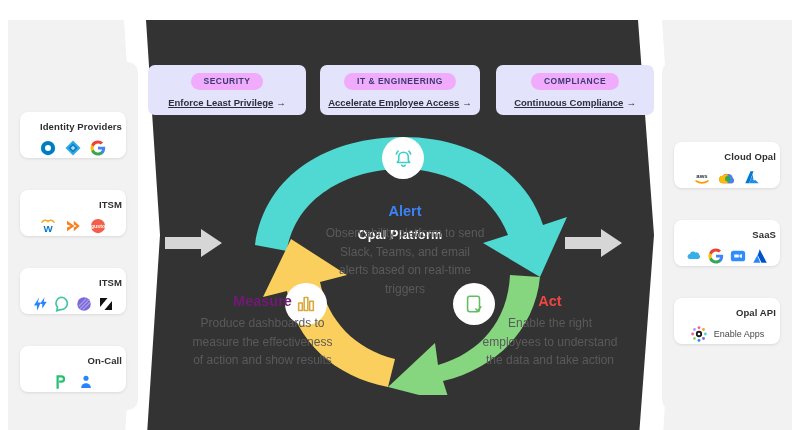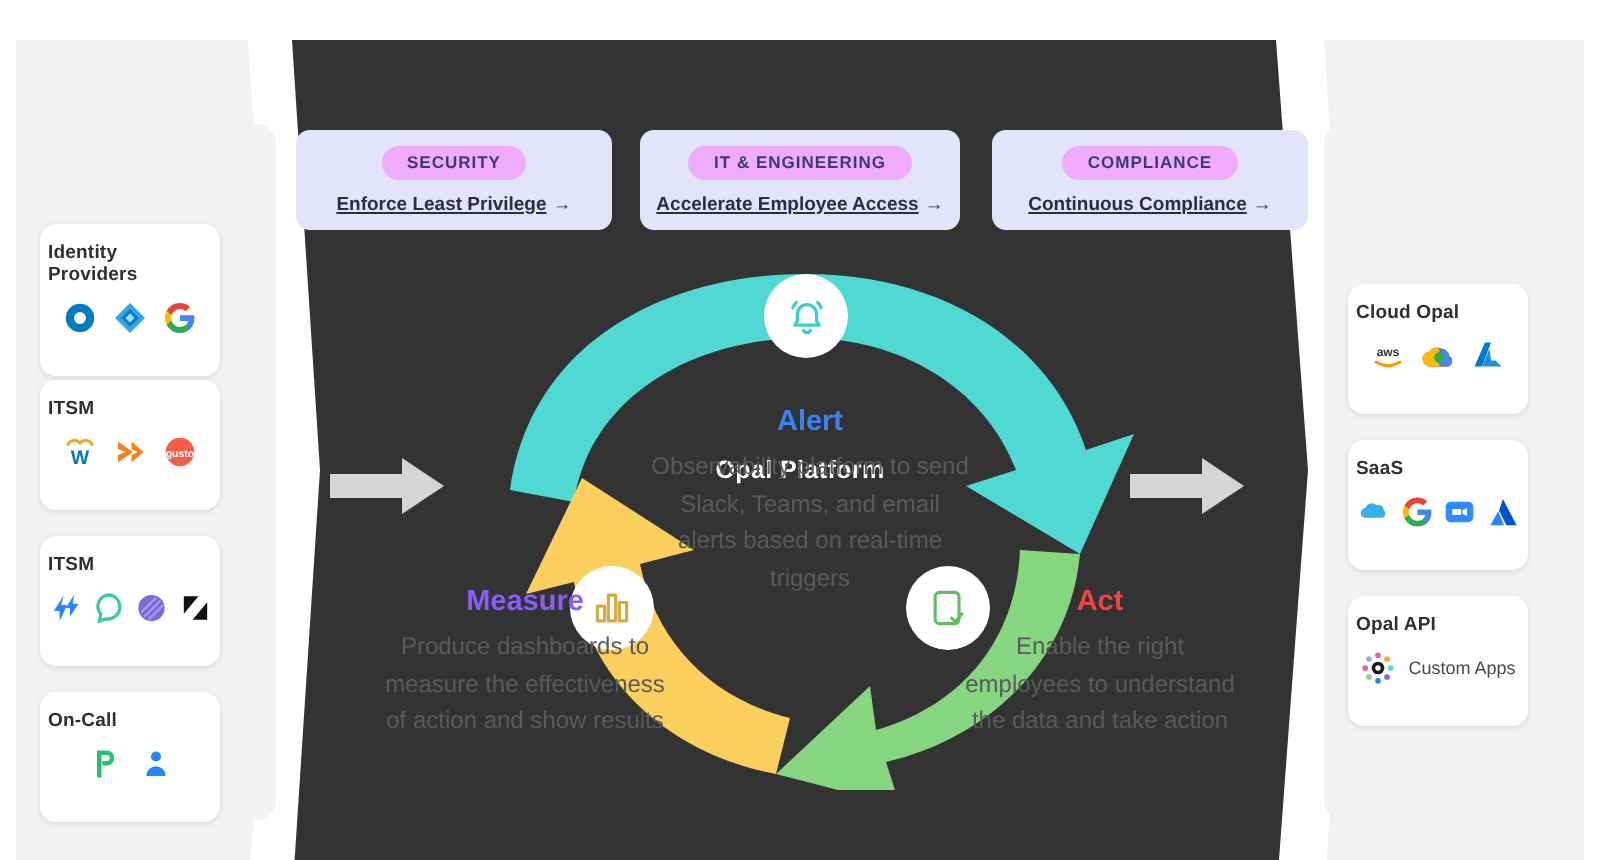--- a/index.html
+++ b/index.html
@@ -34,25 +34,25 @@
 
   
   .side-panel {
     position: absolute; top: 62px; width: 130px; height: 348px;
     background: #f2f2f2; border-radius: 10px;
   }
   #panel-left { left: 8px; }
   #panel-right { left: 662px; }
 
   .src-card {
-    position: absolute; left: 12px; width: 90px;
+    position: absolute; left: 12px; width: 106px;
     background: #ffffff; border-radius: 8px;
     box-shadow: 0 1px 3px rgba(0,0,0,.10);
-    padding: 9px 4px 20px;
-    text-align: left;
+    padding: 9px 4px 1px;
+    text-align: right;
   }
   .src-title {
     font-size: 9.5px; font-weight: bold; color: #2f2f2f;
     margin-bottom: 7px; letter-spacing: .1px;
   }
   .logo-row { display: flex; align-items: center; justify-content: center; gap: 7px; }
   .logo-row.tight { gap: 4px; }
   .logo { width: 18px; height: 18px; display: block; }
 
   .api-row { display: flex; align-items: center; justify-content: center; gap: 6px; }
@@ -91,21 +91,21 @@
   #badge-measure { left: 90px; top: 158px; }
   #badge-act { left: 258px; top: 158px; }
 
   .cyc-block { position: absolute; text-align: center; }
   .cyc-title { font-size: 14.5px; font-weight: bold; margin-bottom: 5px; }
   .cyc-desc { font-size: 12px; line-height: 1.55; color: #5a5a5a; text-align: center; }
 
   #blk-alert { left: 130px; top: 78px; width: 160px; }
   #blk-alert .cyc-title { color: #3b82f6; }
   #blk-measure { left: -5px; top: 168px; width: 145px; }
-  #blk-measure .cyc-title { color: #8b5cf6; }
+  #blk-measure .cyc-title { color: #701a75; }
   #blk-act { left: 285px; top: 168px; width: 140px; }
   #blk-act .cyc-title { color: #ef4444; }
 </style>
 </head>
 <body>
 
 <div id="canvas">
 
   <div class="band chev-label" id="band-source">
     <span>Data Source</span>
@@ -248,21 +248,21 @@
             <circle cx="12" cy="12" r="1.8" fill="#fff"></circle>
           <circle cx="12" cy="3.5" r="1.9" fill="#F55C9A"></circle>
           <circle cx="18" cy="6" r="1.9" fill="#F5A623"></circle>
           <circle cx="20.5" cy="12" r="1.9" fill="#4FD9D2"></circle>
           <circle cx="18" cy="18" r="1.9" fill="#7B68D9"></circle>
           <circle cx="12" cy="20.5" r="1.9" fill="#2684FF"></circle>
           <circle cx="6" cy="18" r="1.9" fill="#85D67F"></circle>
           <circle cx="3.5" cy="12" r="1.9" fill="#F55C9A"></circle>
           <circle cx="6" cy="6" r="1.9" fill="#9DA3F0"></circle>
         </svg>
-        <span class="api-text">Custom Apps</span>
+        <span class="api-text">Enable Apps</span>
       </div>
     </div>
 
   </div>
 
   <div class="pcard" style="left:148px; width:158px;">
     <span class="pill">SECURITY</span>
     <span class="plink"><span>Enforce Least Privilege</span><span class="arr">→</span></span>
   </div>
   <div class="pcard" style="left:320px; width:160px;">

